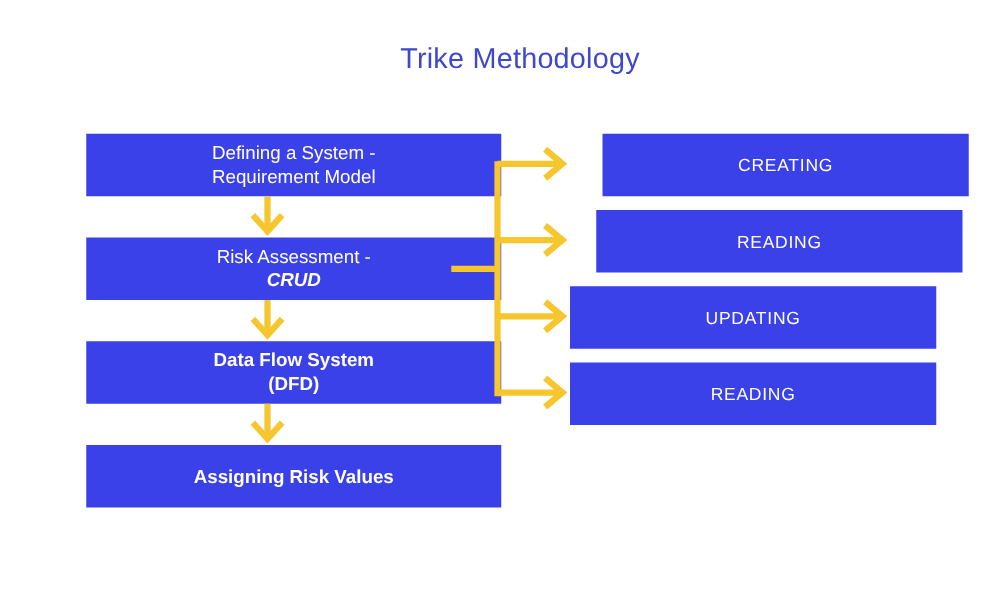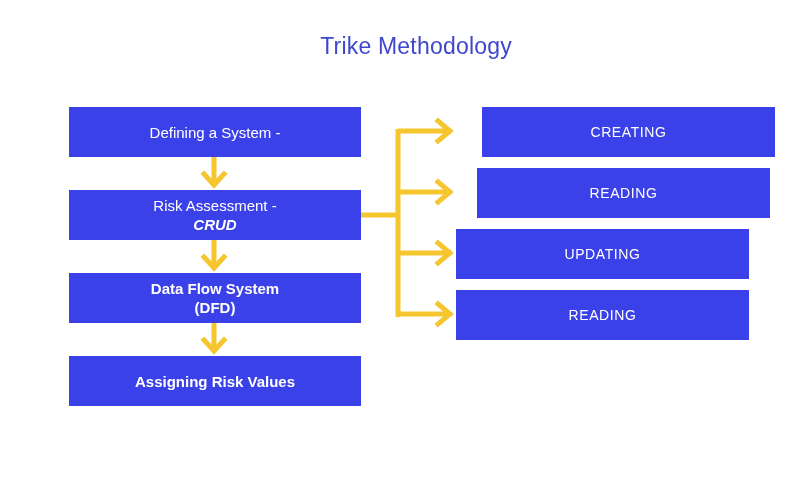--- a/index.html
+++ b/index.html
@@ -47,21 +47,21 @@
     padding: 2px 10px;
   }
   .proc-box .box-text {
     display: block;
     line-height: 19px;
   }
 
   
   .stage-box {
     left: 69px;
-    width: 292px;
+    width: 332px;
     height: 50px;
   }
   .stage-box .box-text {
     font-size: 15px;
     font-weight: normal;
   }
   .stage-box.bold .box-text {
     font-weight: bold;
   }
   .stage-box .emph {
@@ -104,20 +104,21 @@
 </head>
 <body>
 
 <div id="canvas">
 
   <div id="page-title">Trike Methodology</div>
 
   <div class="proc-box stage-box" id="stage-0">
     <span class="box-text">
       <span>Defining a System -</span><br>
+      <span>Requirement Model</span>
     </span>
   </div>
 
   <div class="proc-box stage-box" id="stage-1">
     <span class="box-text">
       <span>Risk Assessment -</span><br>
       <span class="emph">CRUD</span>
     </span>
   </div>
 

